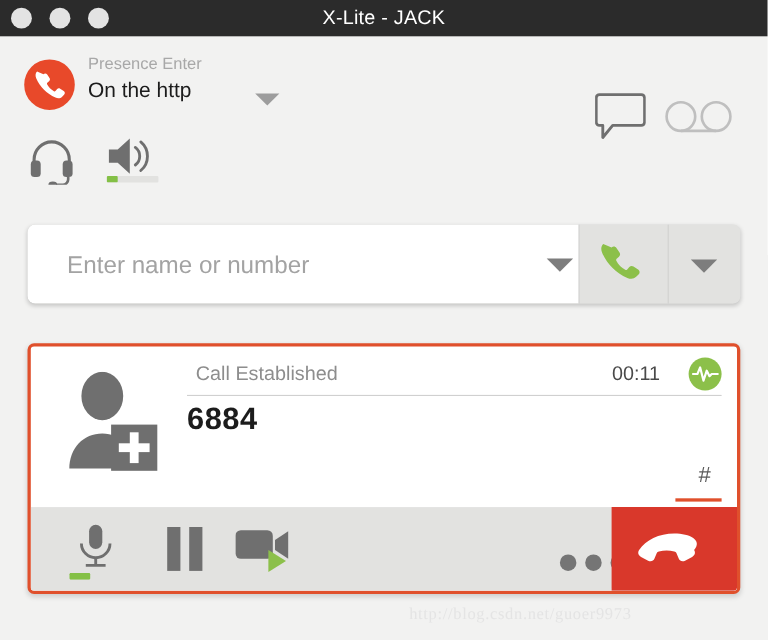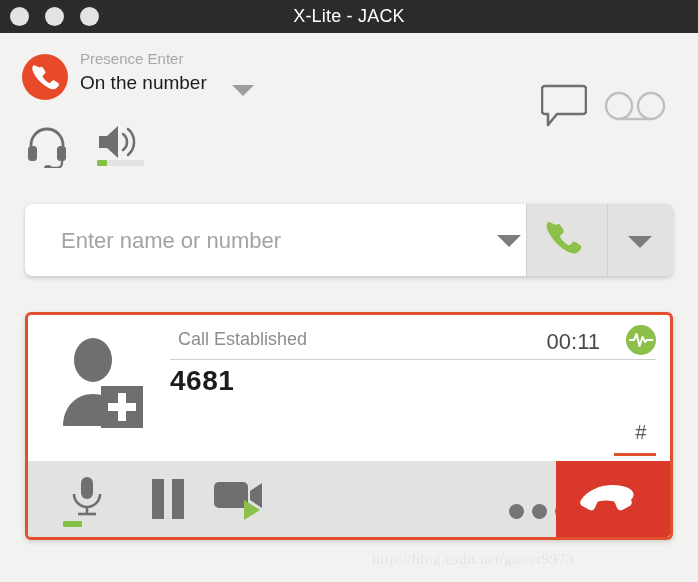--- a/index.html
+++ b/index.html
@@ -225,21 +225,21 @@
     position: absolute;
     left: 142px; top: 14px;
     color: #8d8d8d;
     font-size: 18px;
     margin-left: 8px;
   }
   .call-timer {
     position: absolute;
     right: 70px; top: 14px;
     color: #4a4a4a;
-    font-size: 22px;
+    font-size: 18px;
     margin-left: 48px;
   }
   .call-quality {
     position: absolute;
     right: 14px; top: 10px;
     width: 30px; height: 30px;
     border-radius: 50%;
     background: #8cc04a;
   }
   .call-rule {
@@ -328,21 +328,21 @@
     <div class="title-text">X-Lite - JACK</div>
   </div>
 
   <div class="presence-row">
     <div class="presence-avatar">
       <svg width="46" height="46" viewBox="0 0 46 46">
         <path d="M17.5 13.5c1.2-1.2 2.6-.9 3.4.3l2.1 3.2c.7 1 .5 2.1-.4 2.9l-1.6 1.4c-.4.4-.5.9-.2 1.4 1.3 2.6 3.6 4.9 6.2 6.2.5.3 1 .2 1.4-.2l1.4-1.6c.8-.9 1.9-1.1 2.9-.4l3.2 2.1c1.2.8 1.5 2.2.3 3.4l-1.7 1.7c-1.5 1.5-3.7 1.8-6.1.8-4-1.7-7.6-4.3-10.4-7.1-2.8-2.8-5.4-6.4-7.1-10.4-1-2.4-.7-4.6.8-6.1z" fill="#ffffff"></path>
       </svg>
     </div>
     <div class="presence-label">Presence Enter</div>
-    <div class="presence-value">On the number</div>
+    <div class="presence-value">On the http</div>
     <div class="presence-caret"></div>
 
     <div class="chat-icon">
       <svg width="46" height="44" viewBox="0 0 46 44">
         <path d="M4 3h38a3 3 0 0 1 3 3v22a3 3 0 0 1-3 3H16l-9 11V31H4a3 3 0 0 1-3-3V6a3 3 0 0 1 3-3z" fill="none" stroke="#6f6f6f" stroke-width="2.6" stroke-linejoin="round"></path>
       </svg>
     </div>
     <div class="voicemail-icon">
       <svg width="62" height="30" viewBox="0 0 62 30">
         <circle cx="15" cy="15" r="13" fill="none" stroke="#bfbfbf" stroke-width="2.4"></circle>
@@ -410,21 +410,21 @@
     </div>
 
     <div class="call-status">Call Established</div>
     <div class="call-timer">00:11</div>
     <div class="call-quality">
       <svg width="30" height="30" viewBox="0 0 30 30">
         <path d="M4 15h4l2.5-6 3 12 3-9 2.5 5 2-2h5.5" fill="none" stroke="#ffffff" stroke-width="2" stroke-linecap="round" stroke-linejoin="round"></path>
       </svg>
     </div>
     <div class="call-rule"></div>
-    <div class="call-number">4681</div>
+    <div class="call-number">6884</div>
     <div class="dtmf-char">#</div>
     <div class="dtmf-underline"></div>
 
     <div class="call-toolbar">
       <div class="tb-icon mic-icon">
         <svg width="36" height="44" viewBox="0 0 36 44">
           <rect x="12" y="2" width="12" height="22" rx="6" fill="#6f6f6f"></rect>
           <path d="M5 19a13 13 0 0 0 26 0" fill="none" stroke="#6f6f6f" stroke-width="2.6"></path>
           <line x1="18" y1="32" x2="18" y2="39" stroke="#6f6f6f" stroke-width="2.6"></line>
           <line x1="9" y1="39" x2="27" y2="39" stroke="#6f6f6f" stroke-width="2.6"></line>

